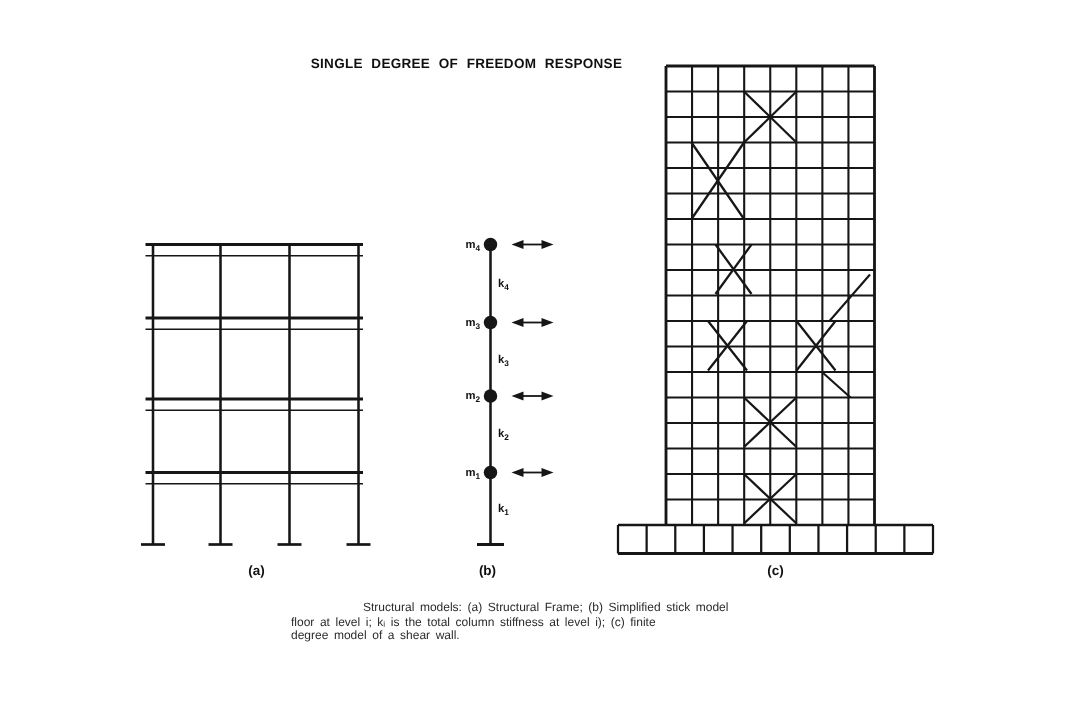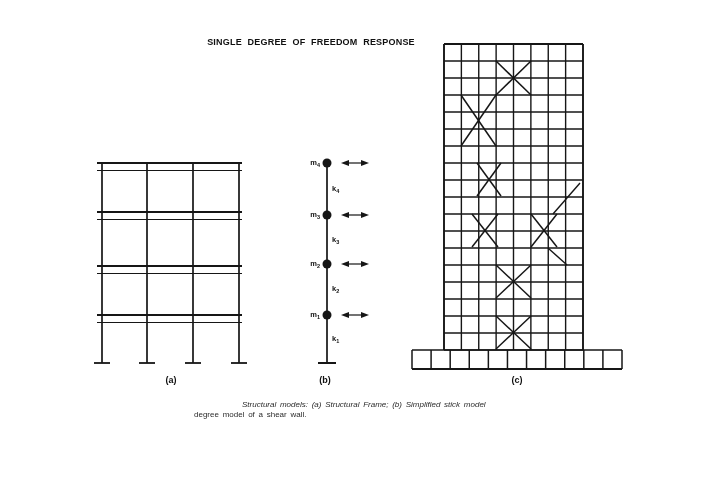--- a/index.html
+++ b/index.html
@@ -22,21 +22,21 @@
   .sublabel{
     position:absolute;font-size:7.5px;font-weight:bold;line-height:10px;color:#101010;
   }
   .sublabel .sub{font-size:5.5px;vertical-align:-2px;}
   .sublabel.right{width:20px;text-align:right;}
   #caption{
     left:194px;top:400px;width:372px;font-size:8px;line-height:9.6px;
     color:#2b2b2b;word-spacing:1.5px;white-space:normal;
   }
   #caption .cap-line{white-space:nowrap;}
-  #caption .cap-line.first{text-indent:48px;font-style:italic;}
+  #caption .cap-line.first{text-indent:48px;}
 </style>
 </head>
 <body>
 
 <div id="page">
 
   <svg id="diagram-svg" width="720" height="480" viewBox="0 0 720 480">
       <line x1="102" y1="163" x2="102" y2="363" stroke="#161616" stroke-width="1.7"></line>
       <line x1="94" y1="363" x2="110" y2="363" stroke="#161616" stroke-width="1.8"></line>
       <line x1="147" y1="163" x2="147" y2="363" stroke="#161616" stroke-width="1.7"></line>
@@ -143,16 +143,17 @@
       <div class="sublabel right" style="left: 300px; top: 259px;"><span>m</span><span class="sub">2</span></div>
       <div class="sublabel right" style="left: 300px; top: 310px;"><span>m</span><span class="sub">1</span></div>
       <div class="sublabel" style="left: 332px; top: 184px;"><span>k</span><span class="sub">4</span></div>
       <div class="sublabel" style="left: 332px; top: 235px;"><span>k</span><span class="sub">3</span></div>
       <div class="sublabel" style="left: 332px; top: 284px;"><span>k</span><span class="sub">2</span></div>
       <div class="sublabel" style="left: 332px; top: 334px;"><span>k</span><span class="sub">1</span></div>
     </div>
 
   <div id="caption" class="overlay">
     <div class="cap-line first">Structural models: (a) Structural Frame; (b) Simplified stick model</div>
+    <div class="cap-line">floor at level i; kᵢ is the total column stiffness at level i); (c) finite</div>
     <div class="cap-line">degree model of a shear wall.</div>
   </div>
 
 </div>
 
 </body></html>

